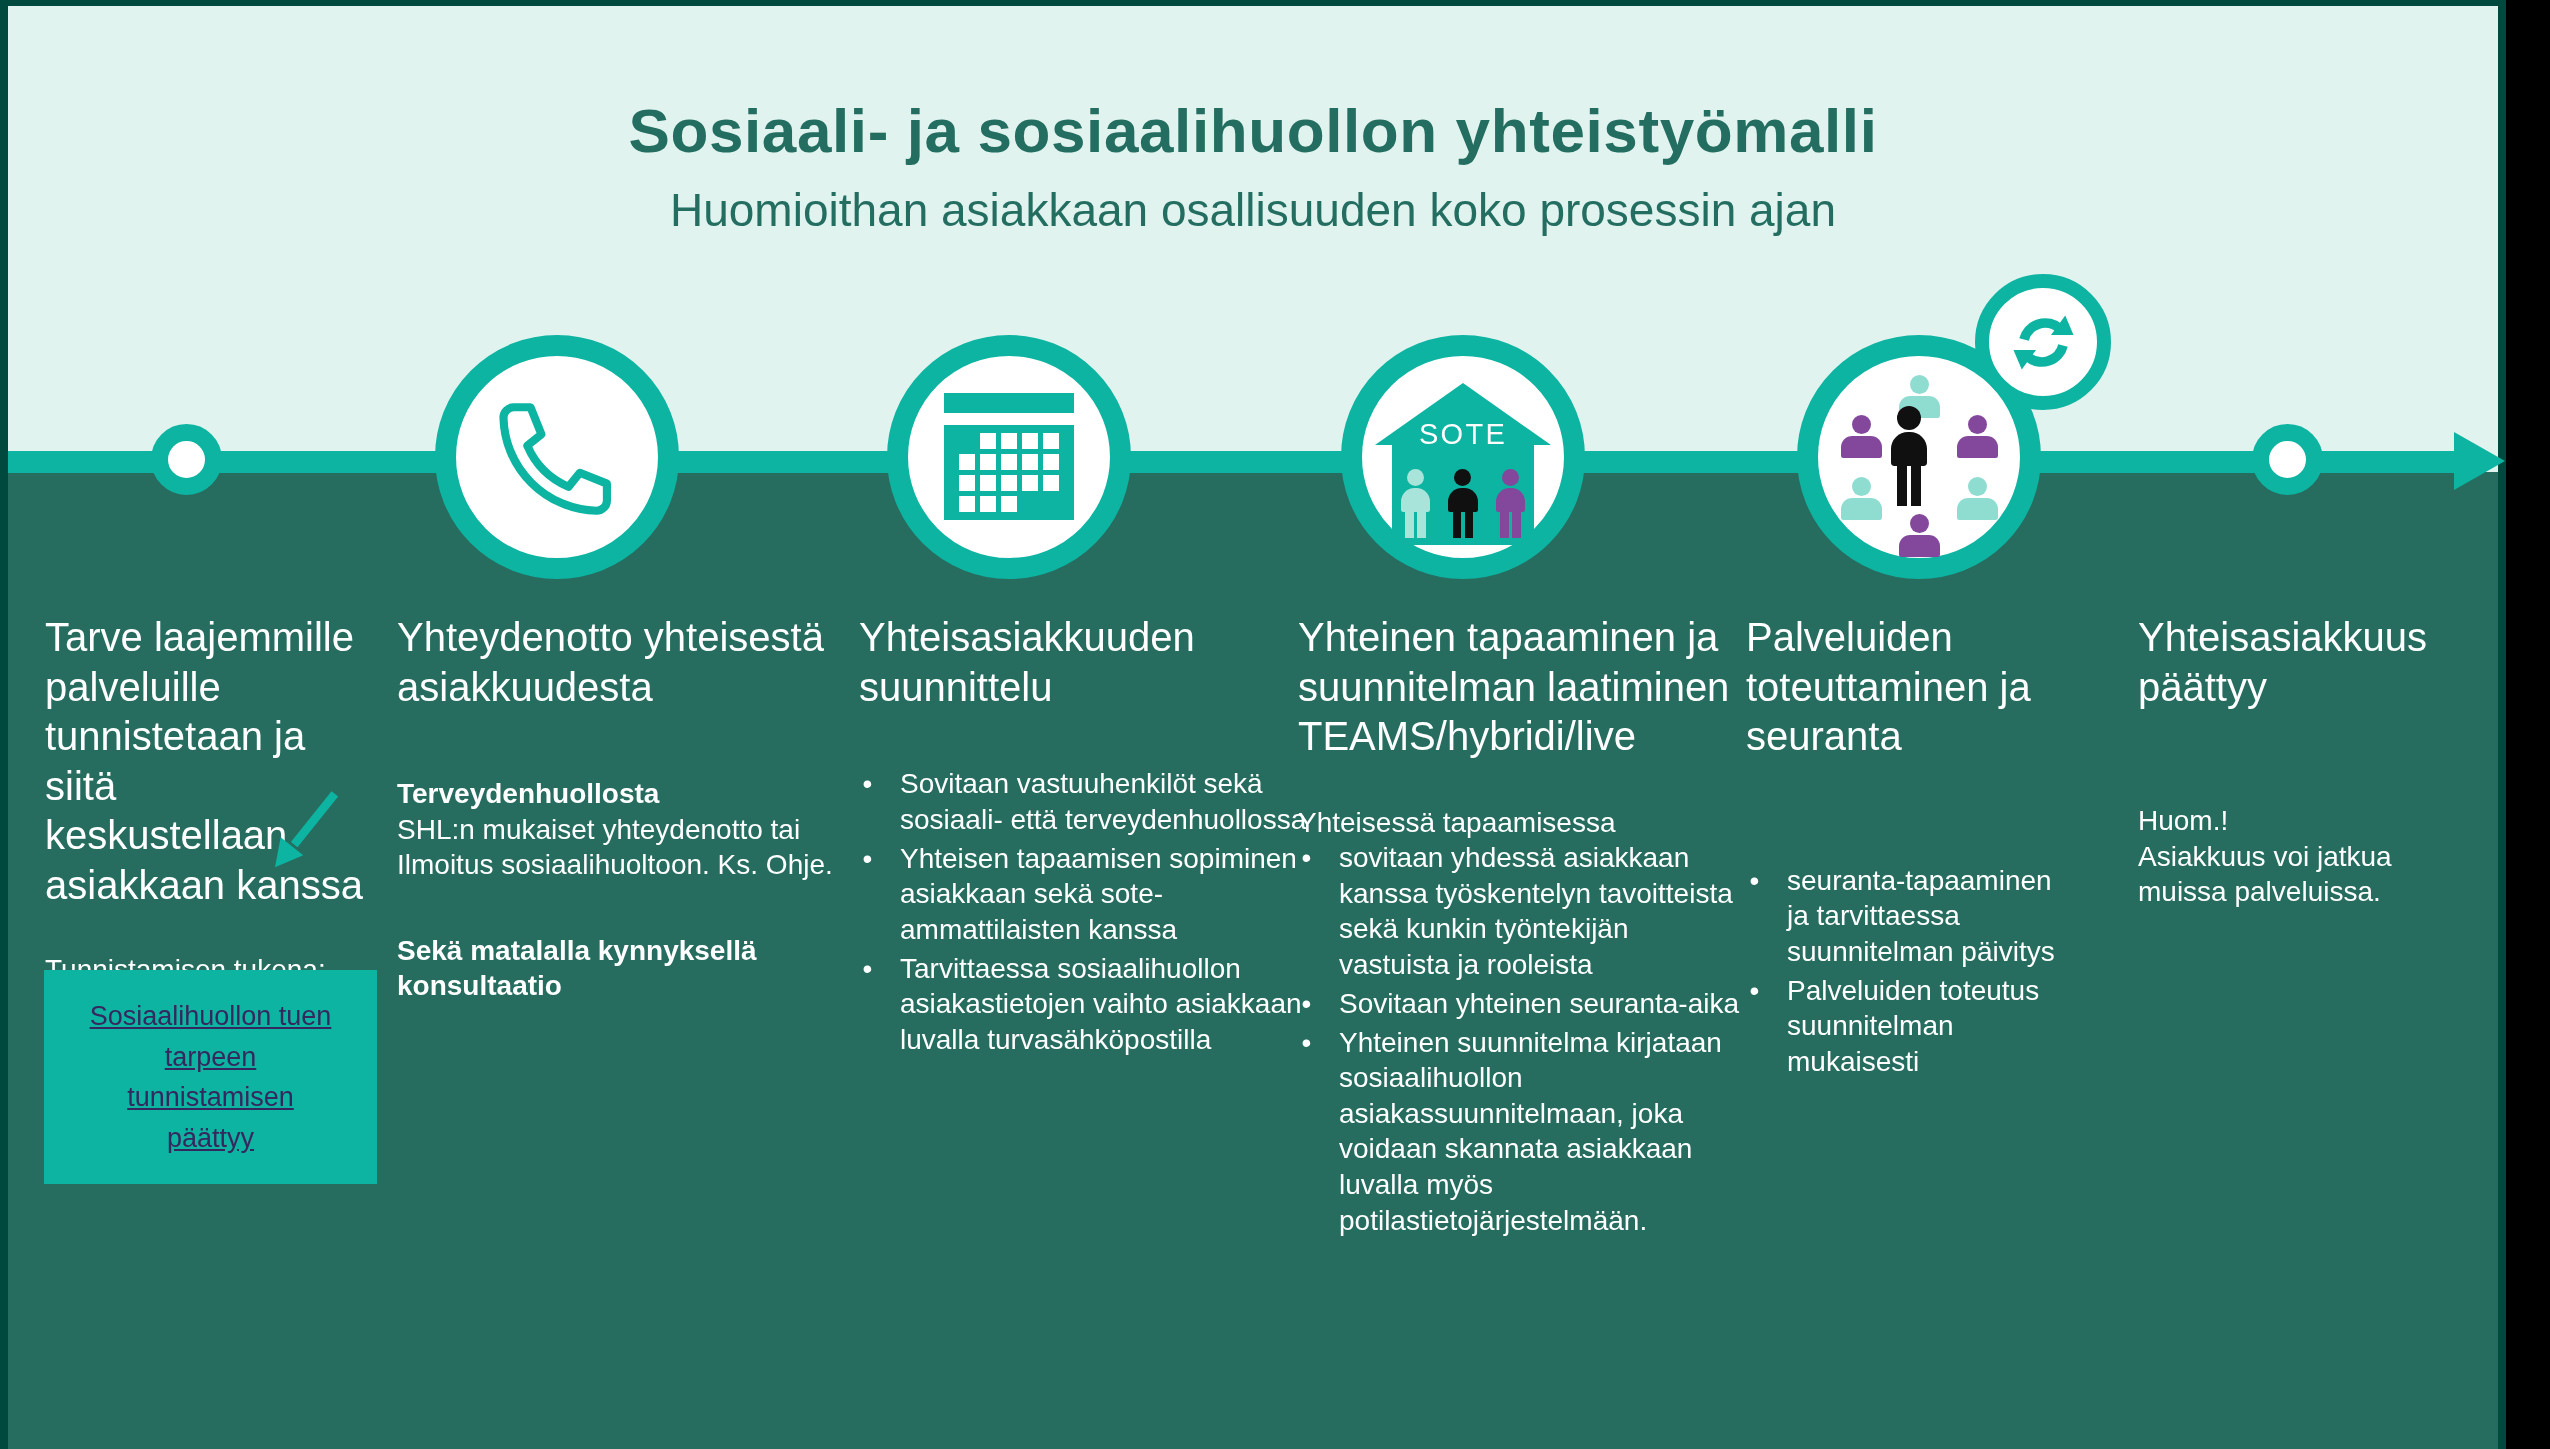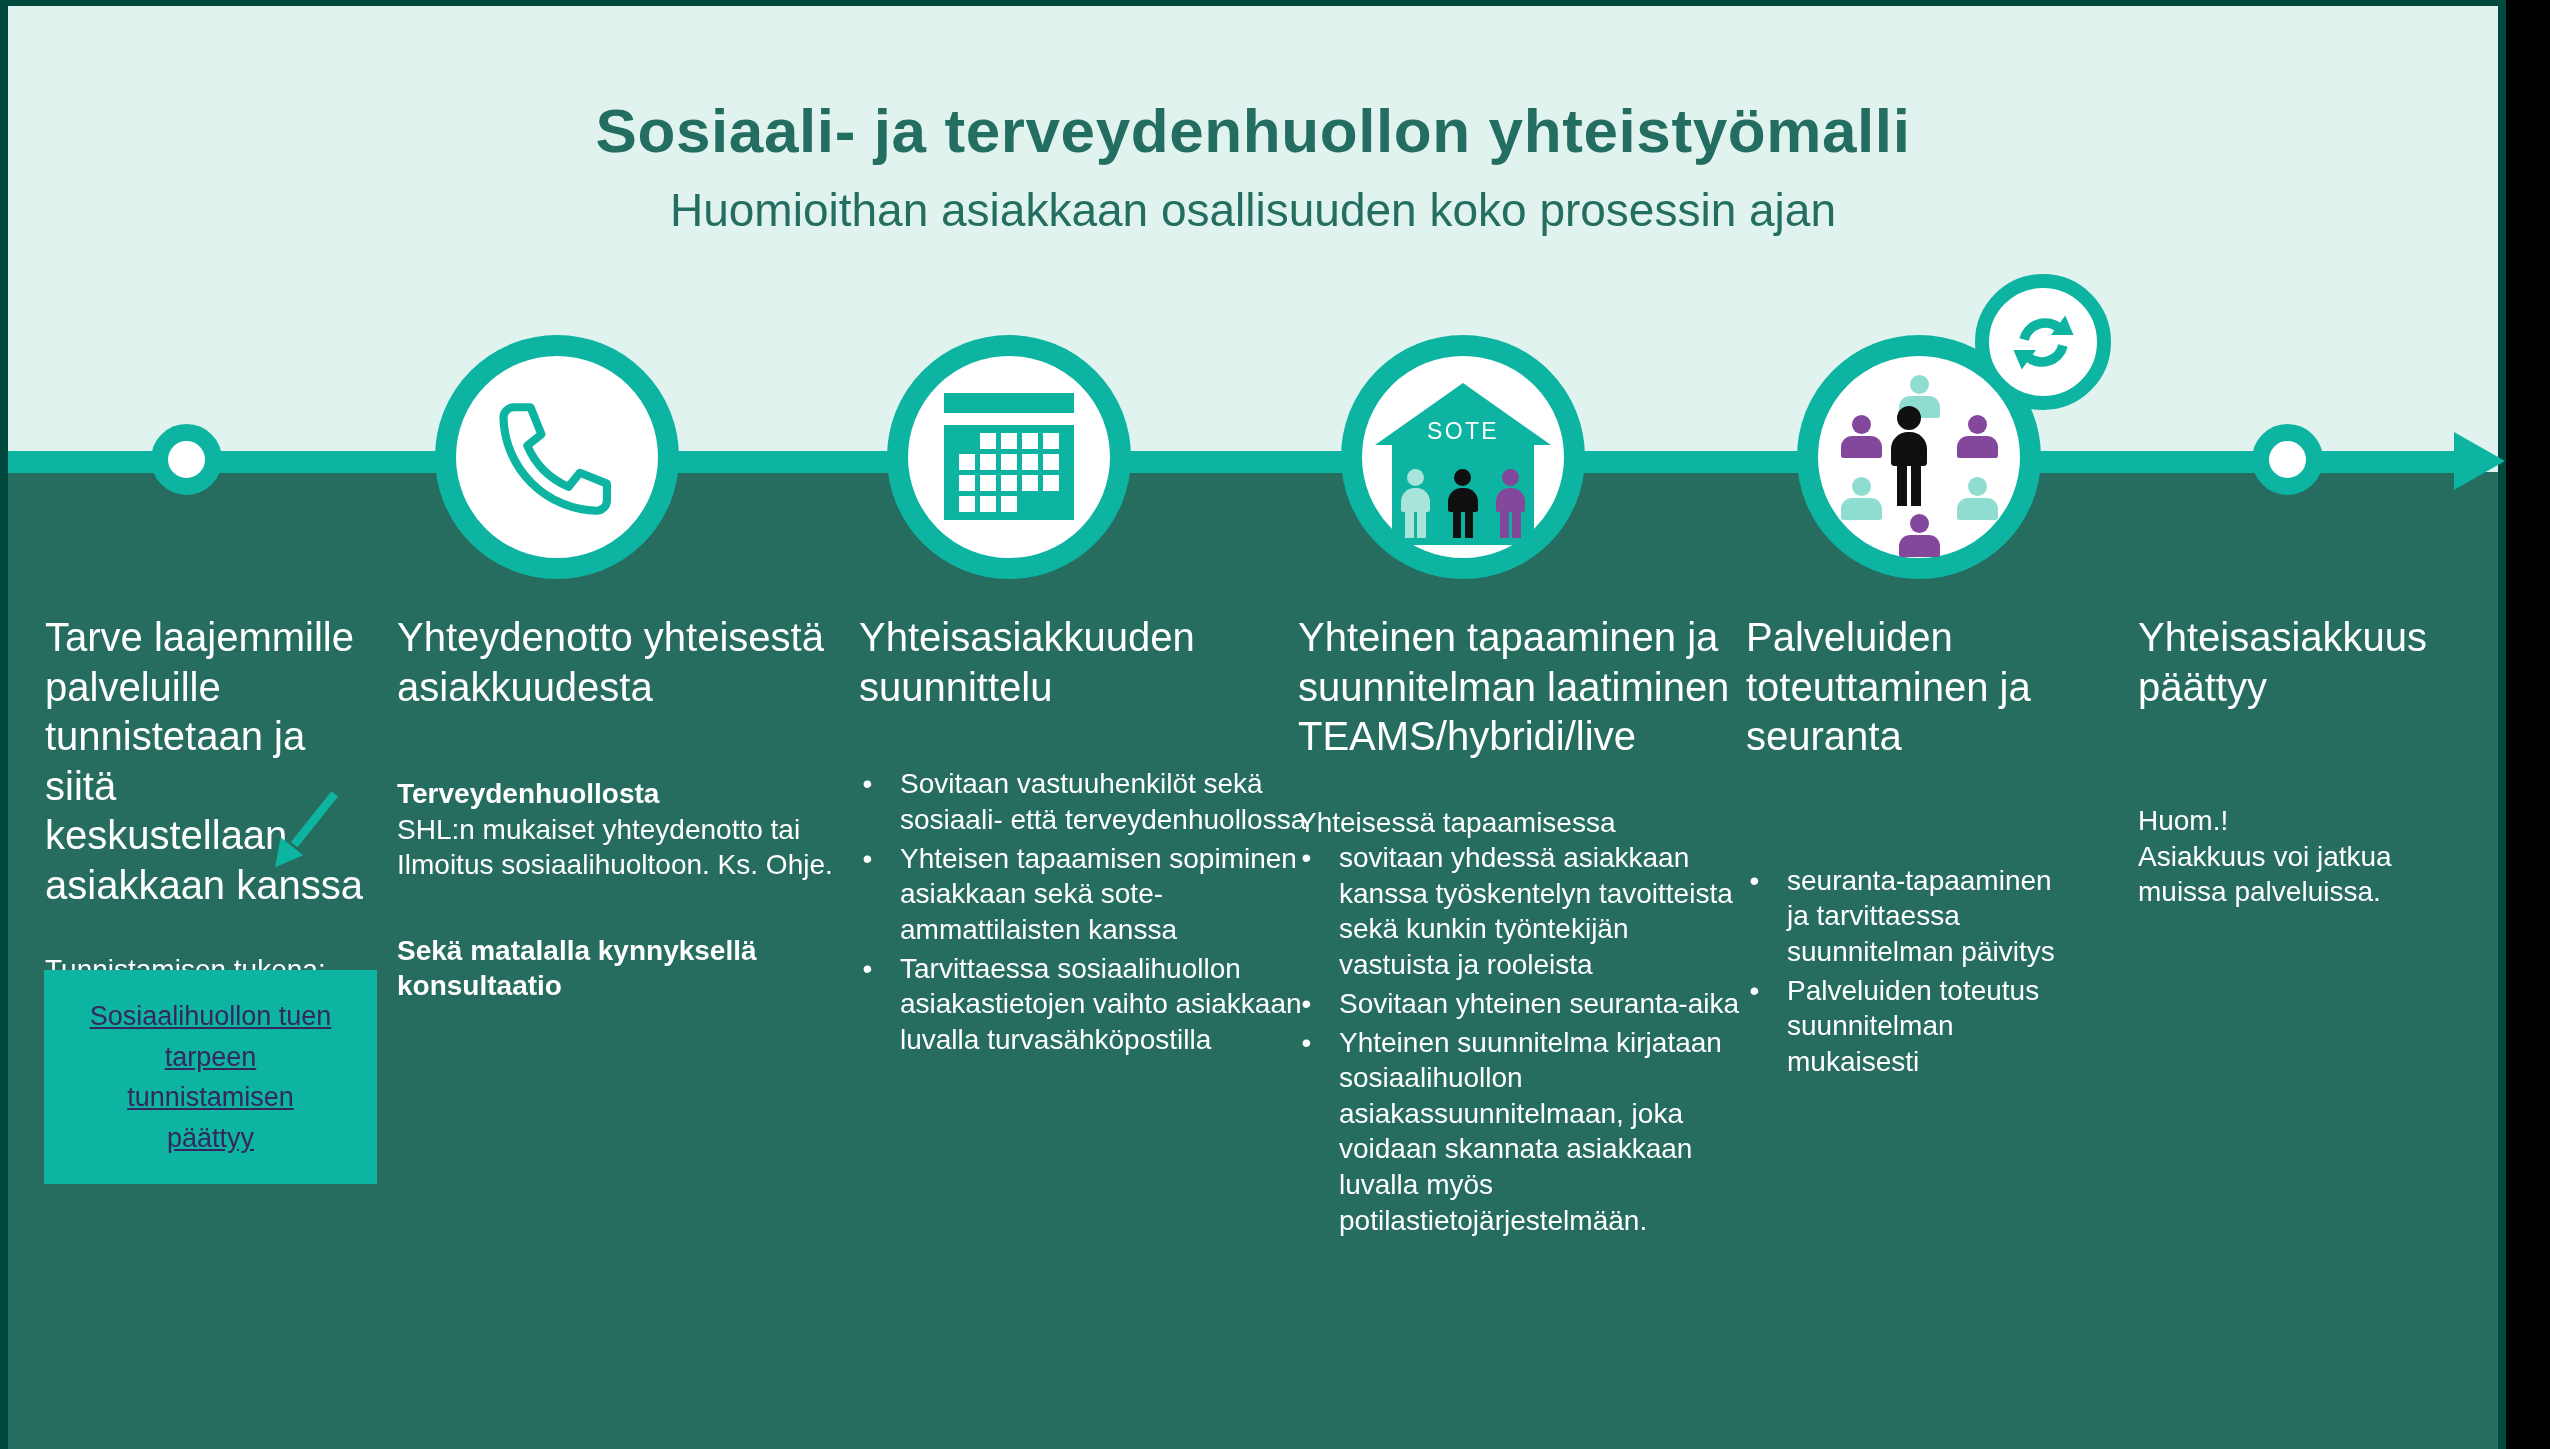--- a/index.html
+++ b/index.html
@@ -37,21 +37,21 @@
              display:grid;grid-template-columns:repeat(5,16px);grid-template-rows:repeat(4,16px);
              gap:5.1px;justify-content:center;align-content:center;}
   .cal .cell{width:16px;height:16px;background:#fff;}
   .cal .cell.hidden{visibility:hidden;}
   
   .house{position:absolute;left:0;top:0;width:202px;height:202px;}
   .house .roof{position:absolute;left:13px;top:27px;width:0;height:0;
       border-left:88px solid transparent;border-right:88px solid transparent;border-bottom:62px solid #0db4a1;}
   .house .hbody{position:absolute;left:30px;top:88px;width:142px;height:101px;background:#0db4a1;}
   .house .sote{position:absolute;left:0;top:62px;width:202px;text-align:center;
-      color:#fff;font-size:23px;letter-spacing:2.3px;}
+      color:#fff;font-size:29px;letter-spacing:2.3px;}
   .persons{position:absolute;left:30px;top:113px;width:142px;display:flex;justify-content:space-around;align-items:flex-end;}
   .person{display:flex;flex-direction:column;align-items:center;}
   .person .head{width:17px;height:17px;border-radius:50%;margin-bottom:1.7px;}
   .person .torso{width:29.5px;height:24px;border-radius:13.6px 13.6px 2.3px 2.3px;}
   .person .legs{display:flex;gap:3.4px;margin-top:0;}
   .person .legs i{display:block;width:8.5px;height:26px;}
   .c-mint .head,.c-mint .torso,.c-mint .legs i{background:#a9e4da;}
   .c-black .head,.c-black .torso,.c-black .legs i{background:#101010;}
   .c-purple .head,.c-purple .torso,.c-purple .legs i{background:#83479b;}
   
@@ -84,21 +84,21 @@
 
 <div class="canvas">
 
   <div class="mint"></div>
   <div class="darkzone"></div>
   <div class="strip-top"></div>
   <div class="strip-left"></div>
   <div class="strip-right"></div>
   <div class="black-edge"></div>
 
-  <div class="title">Sosiaali- ja terveydenhuollon yhteistyömalli</div>
+  <div class="title">Sosiaali- ja sosiaalihuollon yhteistyömalli</div>
   <div class="subtitle">Huomioithan asiakkaan osallisuuden koko prosessin ajan</div>
 
   <div class="tl-bar"></div>
   <div class="tl-arrowhead"></div>
   <div class="node" style="left:151px;top:424px;"></div>
   <div class="node" style="left:2252px;top:424px;"></div>
 
   <div class="icon-circle" style="left:435px;">
     <svg class="phone-svg" viewBox="0 0 24 24">
       <path d="M4.2 3 h3.1 l2 5 -2.6 2.1 a14.5 14.5 0 0 0 7.6 7.6 l2.1 -2.6 5 2 v3.1 a1.9 1.9 0 0 1 -1.9 1.9 A17.6 17.6 0 0 1 2.3 4.9 a1.9 1.9 0 0 1 1.9 -1.9 z" fill="none" stroke="#0db4a1" stroke-width="1.5" stroke-linejoin="round"></path>

